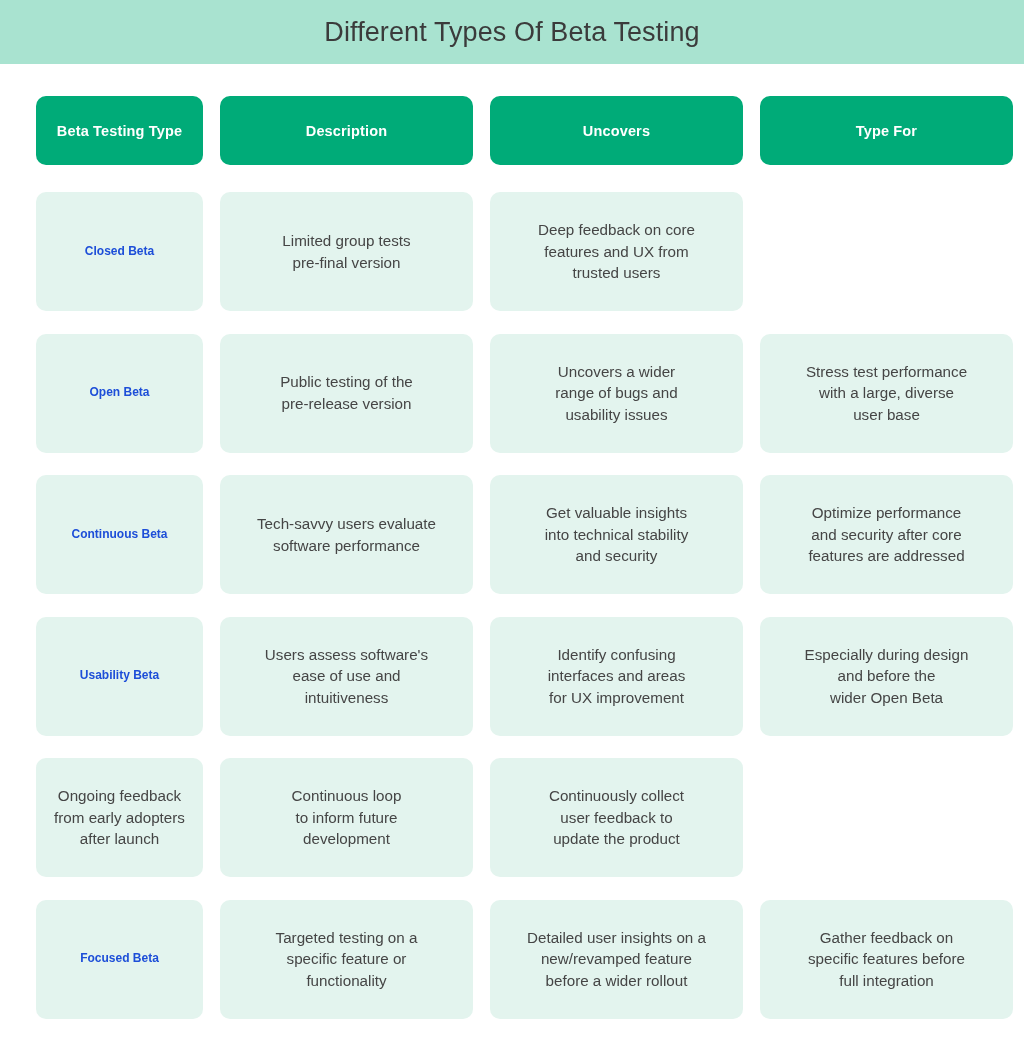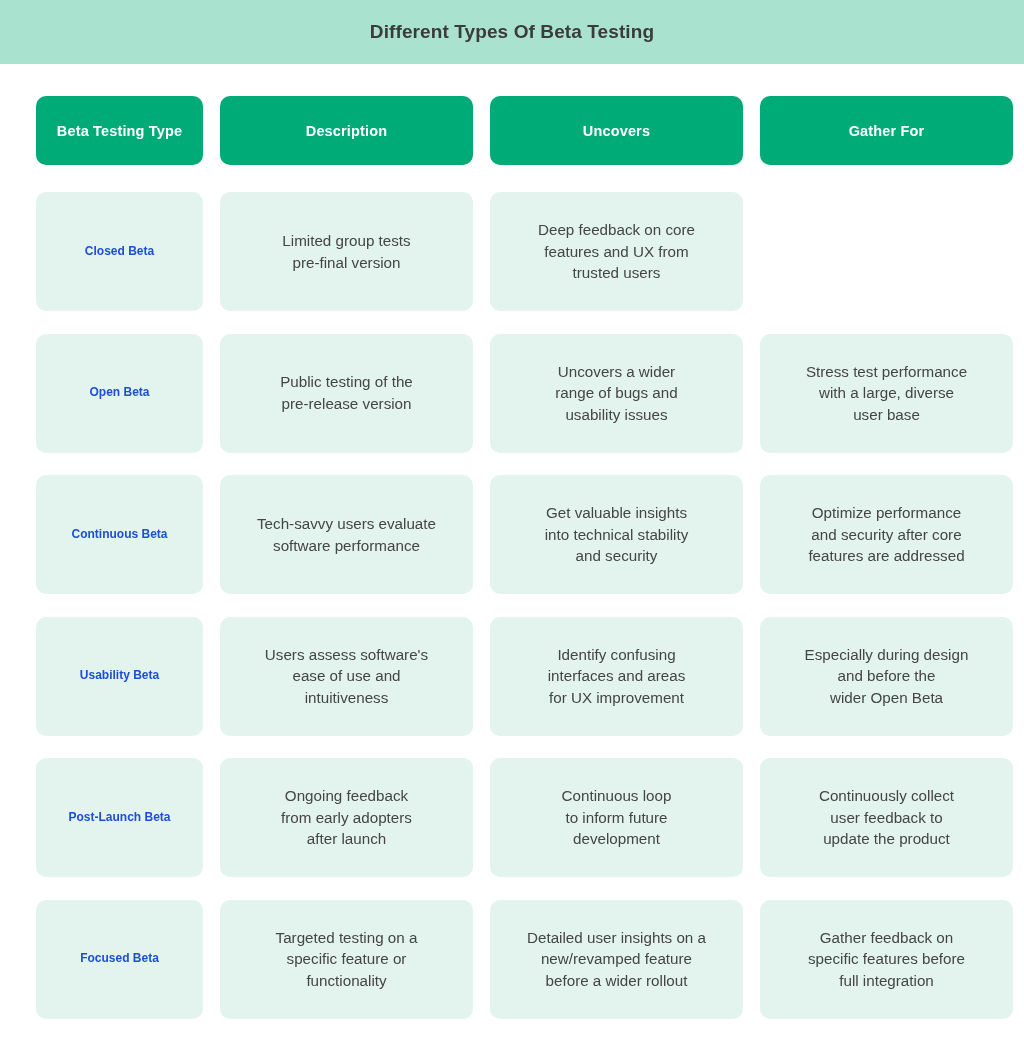--- a/index.html
+++ b/index.html
@@ -26,22 +26,22 @@
     top: 0;
     width: 1024px;
     height: 64px;
     background: #a9e3d0;
     display: flex;
     align-items: center;
     justify-content: center;
   }
 
   .title-text {
-    font-size: 19px;
-    font-weight: bold;
+    font-size: 27px;
+    font-weight: normal;
     color: #3b3b3b;
     letter-spacing: 0.1px;
     white-space: nowrap;
   }
 
   
   .table-wrap {
     position: absolute;
     left: 36px;
     top: 96px;
@@ -112,21 +112,21 @@
       <div class="cell">
         <span class="cell-text">Beta Testing Type</span>
       </div>
       <div class="cell">
         <span class="cell-text">Description</span>
       </div>
       <div class="cell">
         <span class="cell-text">Uncovers</span>
       </div>
       <div class="cell">
-        <span class="cell-text">Gather For</span>
+        <span class="cell-text">Type For</span>
       </div>
     </div>
 
     <div class="row body-row">
       <div class="cell type-cell">
         <span class="cell-text">Closed Beta</span>
       </div>
       <div class="cell">
         <span class="cell-text">Limited group tests
 pre-final version</span>
@@ -193,23 +193,20 @@
 for UX improvement</span>
       </div>
       <div class="cell">
         <span class="cell-text">Especially during design
 and before the
 wider Open Beta</span>
       </div>
     </div>
 
     <div class="row body-row">
-      <div class="cell type-cell">
-        <span class="cell-text">Post-Launch Beta</span>
-      </div>
       <div class="cell">
         <span class="cell-text">Ongoing feedback
 from early adopters
 after launch</span>
       </div>
       <div class="cell">
         <span class="cell-text">Continuous loop
 to inform future
 development</span>
       </div>

